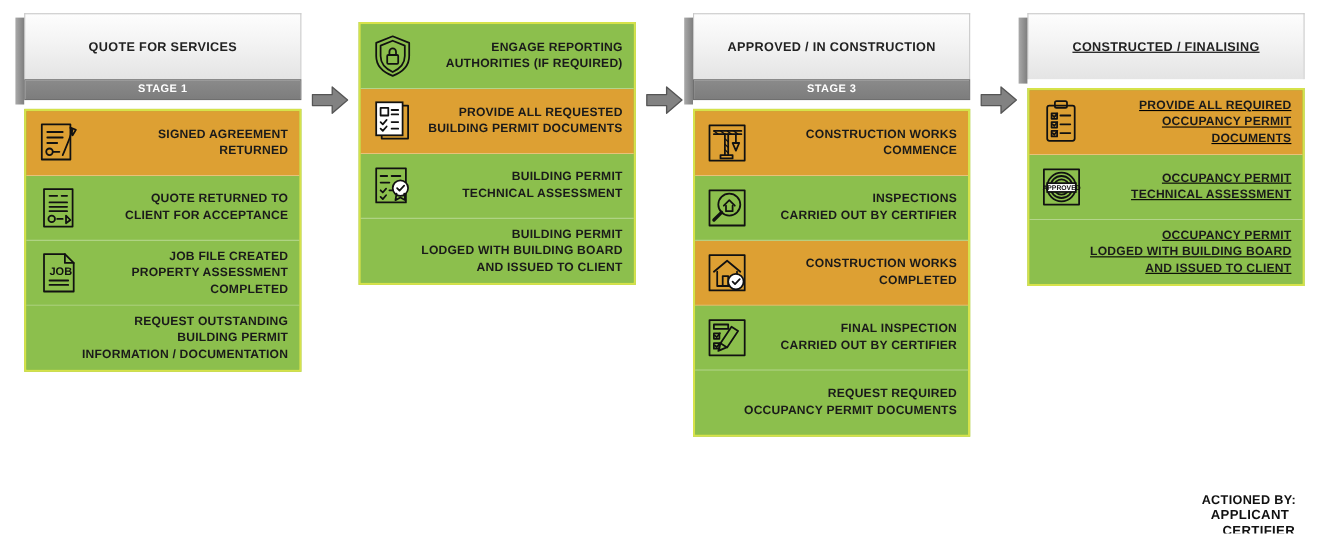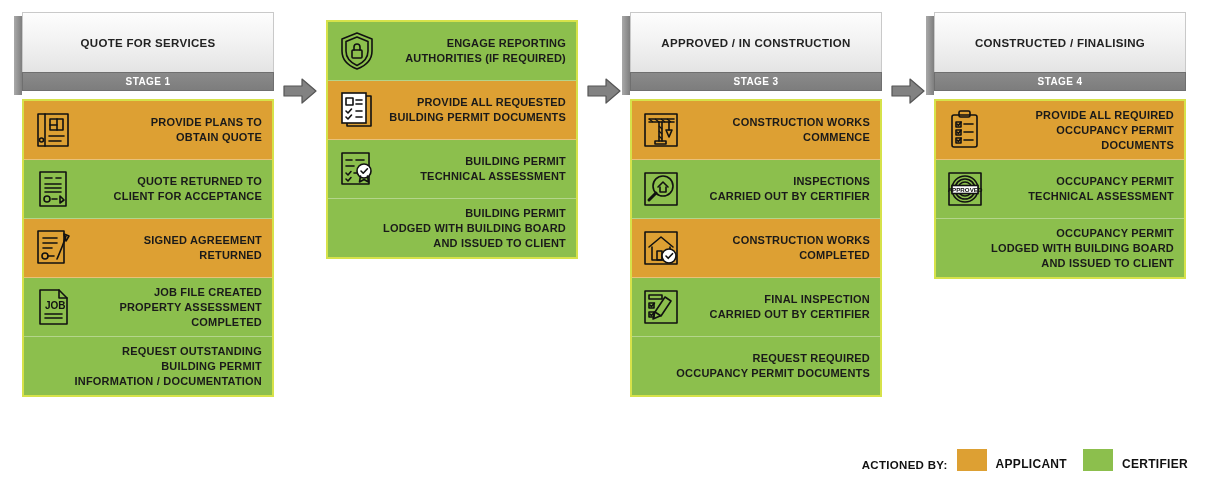--- a/index.html
+++ b/index.html
@@ -16,21 +16,21 @@
     position:absolute;left:0;top:0;width:972px;height:420px;
   }
   .column{
     position:absolute;
     top:12px;
     width:260px;
   }
   .col-0{left:14px;}
   .col-1{left:318px;}
   .col-2{left:622px;}
-  .col-3{left:926px;}
+  .col-3{left:926px;text-decoration:underline;}
 
   
   .stage-card{
     position:relative;
     margin-left:8px;
     width:252px;
     box-sizing:border-box;
   }
   .stage-card::before{           
     content:"";
@@ -114,23 +114,24 @@
   }
   .arrow-0{left:283px;}
   .arrow-1{left:587px;}
   .arrow-2{left:891px;}
 
   
   #legend{
     position:absolute;
     right:18px;bottom:14px;
     display:flex;
-    align-items:flex-end;
+    align-items:center;
     gap:0;
     height:22px;
+    flex-direction:column;
   }
   .legend-title{
     font-size:11.5px;font-weight:bold;color:#111;
     letter-spacing:.3px;
     margin-right:9px;
   }
   .swatch{width:30px;height:22px;}
   .swatch.applicant{background:#dda033;}
   .swatch.certifier{background:#8cbf4d;}
   .legend-label{
@@ -145,67 +146,51 @@
 
 <div id="flow">
     <div class="column col-0">
       <div class="stage-card">
         <div class="stage-title">QUOTE FOR SERVICES</div>
         <div class="stage-banner">STAGE 1</div>
       </div>
       <div class="task-stack">
         <div class="task applicant">
           <div class="task-icon">
-            <svg width="40" height="38" viewBox="0 0 40 38">
-              <rect x="5" y="3" width="30" height="32" fill="none" stroke="#111" stroke-width="1.6" stroke-linecap="round" stroke-linejoin="round"></rect>
-              <line x1="12" y1="3" x2="12" y2="35" fill="none" stroke="#111" stroke-width="1.6" stroke-linecap="round" stroke-linejoin="round"></line>
-              <rect x="17" y="8" width="13" height="11" fill="none" stroke="#111" stroke-width="1.6" stroke-linecap="round" stroke-linejoin="round"></rect>
-              <line x1="17" y1="14" x2="24" y2="14" fill="none" stroke="#111" stroke-width="1.6" stroke-linecap="round" stroke-linejoin="round"></line>
-              <line x1="24" y1="8" x2="24" y2="19" fill="none" stroke="#111" stroke-width="1.6" stroke-linecap="round" stroke-linejoin="round"></line>
-              <line x1="16" y1="25" x2="31" y2="25" fill="none" stroke="#111" stroke-width="1.6" stroke-linecap="round" stroke-linejoin="round"></line>
-              <line x1="16" y1="30" x2="28" y2="30" fill="none" stroke="#111" stroke-width="1.6" stroke-linecap="round" stroke-linejoin="round"></line>
-              <circle cx="8.5" cy="29" r="2" fill="none" stroke="#111" stroke-width="1.6" stroke-linecap="round" stroke-linejoin="round"></circle>
-            </svg>
-          </div>
-          <div class="task-label">PROVIDE PLANS TO
-OBTAIN QUOTE</div>
+            <svg width="40" height="40" viewBox="0 0 40 40">
+              <rect x="5" y="3" width="26" height="32" fill="none" stroke="#111" stroke-width="1.6" stroke-linecap="round" stroke-linejoin="round"></rect>
+              <line x1="10" y1="10" x2="24" y2="10" fill="none" stroke="#111" stroke-width="1.6" stroke-linecap="round" stroke-linejoin="round"></line>
+              <line x1="10" y1="15" x2="24" y2="15" fill="none" stroke="#111" stroke-width="1.6" stroke-linecap="round" stroke-linejoin="round"></line>
+              <line x1="10" y1="20" x2="19" y2="20" fill="none" stroke="#111" stroke-width="1.6" stroke-linecap="round" stroke-linejoin="round"></line>
+              <circle cx="12" cy="28" r="3" fill="none" stroke="#111" stroke-width="1.6" stroke-linecap="round" stroke-linejoin="round"></circle>
+              <path d="M15 28 l6 0" fill="none" stroke="#111" stroke-width="1.6" stroke-linecap="round" stroke-linejoin="round"></path>
+              <path d="M24 31 C27 24 29 20 33 8" fill="none" stroke="#111" stroke-width="1.6" stroke-linecap="round" stroke-linejoin="round"></path>
+              <path d="M31 6 l5 2 -3 5 z" fill="none" stroke="#111" stroke-width="1.6" stroke-linecap="round" stroke-linejoin="round"></path>
+            </svg>
+          </div>
+          <div class="task-label">SIGNED AGREEMENT
+RETURNED</div>
         </div>
         <div class="task certifier">
           <div class="task-icon">
             <svg width="38" height="40" viewBox="0 0 38 40">
               <rect x="6" y="3" width="26" height="34" fill="none" stroke="#111" stroke-width="1.6" stroke-linecap="round" stroke-linejoin="round"></rect>
               <line x1="11" y1="9" x2="18" y2="9" fill="none" stroke="#111" stroke-width="1.6" stroke-linecap="round" stroke-linejoin="round"></line>
               <line x1="22" y1="9" x2="27" y2="9" fill="none" stroke="#111" stroke-width="1.6" stroke-linecap="round" stroke-linejoin="round"></line>
               <line x1="11" y1="15" x2="27" y2="15" fill="none" stroke="#111" stroke-width="1.6" stroke-linecap="round" stroke-linejoin="round"></line>
               <line x1="11" y1="19" x2="27" y2="19" fill="none" stroke="#111" stroke-width="1.6" stroke-linecap="round" stroke-linejoin="round"></line>
               <line x1="11" y1="23" x2="27" y2="23" fill="none" stroke="#111" stroke-width="1.6" stroke-linecap="round" stroke-linejoin="round"></line>
               <circle cx="13" cy="30" r="3" fill="none" stroke="#111" stroke-width="1.6" stroke-linecap="round" stroke-linejoin="round"></circle>
               <line x1="18" y1="30" x2="23" y2="30" fill="none" stroke="#111" stroke-width="1.6" stroke-linecap="round" stroke-linejoin="round"></line>
               <path d="M26 27 l4 4 -4 3 z" fill="none" stroke="#111" stroke-width="1.6" stroke-linecap="round" stroke-linejoin="round"></path>
             </svg>
           </div>
           <div class="task-label">QUOTE RETURNED TO
 CLIENT FOR ACCEPTANCE</div>
         </div>
-        <div class="task applicant">
-          <div class="task-icon">
-            <svg width="40" height="40" viewBox="0 0 40 40">
-              <rect x="5" y="3" width="26" height="32" fill="none" stroke="#111" stroke-width="1.6" stroke-linecap="round" stroke-linejoin="round"></rect>
-              <line x1="10" y1="10" x2="24" y2="10" fill="none" stroke="#111" stroke-width="1.6" stroke-linecap="round" stroke-linejoin="round"></line>
-              <line x1="10" y1="15" x2="24" y2="15" fill="none" stroke="#111" stroke-width="1.6" stroke-linecap="round" stroke-linejoin="round"></line>
-              <line x1="10" y1="20" x2="19" y2="20" fill="none" stroke="#111" stroke-width="1.6" stroke-linecap="round" stroke-linejoin="round"></line>
-              <circle cx="12" cy="28" r="3" fill="none" stroke="#111" stroke-width="1.6" stroke-linecap="round" stroke-linejoin="round"></circle>
-              <path d="M15 28 l6 0" fill="none" stroke="#111" stroke-width="1.6" stroke-linecap="round" stroke-linejoin="round"></path>
-              <path d="M24 31 C27 24 29 20 33 8" fill="none" stroke="#111" stroke-width="1.6" stroke-linecap="round" stroke-linejoin="round"></path>
-              <path d="M31 6 l5 2 -3 5 z" fill="none" stroke="#111" stroke-width="1.6" stroke-linecap="round" stroke-linejoin="round"></path>
-            </svg>
-          </div>
-          <div class="task-label">SIGNED AGREEMENT
-RETURNED</div>
-        </div>
         <div class="task certifier">
           <div class="task-icon">
             <svg width="36" height="40" viewBox="0 0 36 40">
               <path d="M5 3 h19 l8 8 v26 h-27 z" fill="none" stroke="#111" stroke-width="1.6" stroke-linecap="round" stroke-linejoin="round"></path>
               <path d="M24 3 v8 h8" fill="none" stroke="#111" stroke-width="1.6" stroke-linecap="round" stroke-linejoin="round"></path>
               <text x="10" y="22" font-family="Liberation Sans, sans-serif" font-size="10" font-weight="bold" fill="#111">JOB</text>
               <line x1="10" y1="27" x2="27" y2="27" fill="none" stroke="#111" stroke-width="1.6" stroke-linecap="round" stroke-linejoin="round"></line>
               <line x1="10" y1="31" x2="27" y2="31" fill="none" stroke="#111" stroke-width="1.6" stroke-linecap="round" stroke-linejoin="round"></line>
             </svg>
           </div>
@@ -350,21 +335,20 @@
         <div class="task certifier">
           <div class="task-icon empty"></div>
           <div class="task-label">REQUEST REQUIRED
 OCCUPANCY PERMIT DOCUMENTS</div>
         </div>
       </div>
     </div>
     <div class="column col-3">
       <div class="stage-card">
         <div class="stage-title">CONSTRUCTED / FINALISING</div>
-        <div class="stage-banner">STAGE 4</div>
       </div>
       <div class="task-stack">
         <div class="task applicant">
           <div class="task-icon">
             <svg width="38" height="42" viewBox="0 0 38 42">
               <rect x="6" y="6" width="25" height="32" rx="2" fill="none" stroke="#111" stroke-width="1.6" stroke-linecap="round" stroke-linejoin="round"></rect>
               <rect x="13" y="2" width="11" height="6" rx="1.5" fill="none" stroke="#111" stroke-width="1.6" stroke-linecap="round" stroke-linejoin="round"></rect>
               <rect x="10" y="13" width="5" height="5" fill="none" stroke="#111" stroke-width="1.6" stroke-linecap="round" stroke-linejoin="round"></rect>
               <path d="M11 15 l1.4 1.5 2.8 -3.4" fill="none" stroke="#111" stroke-width="1.6" stroke-linecap="round" stroke-linejoin="round"></path>
               <line x1="18" y1="15" x2="27" y2="15" fill="none" stroke="#111" stroke-width="1.6" stroke-linecap="round" stroke-linejoin="round"></line>

